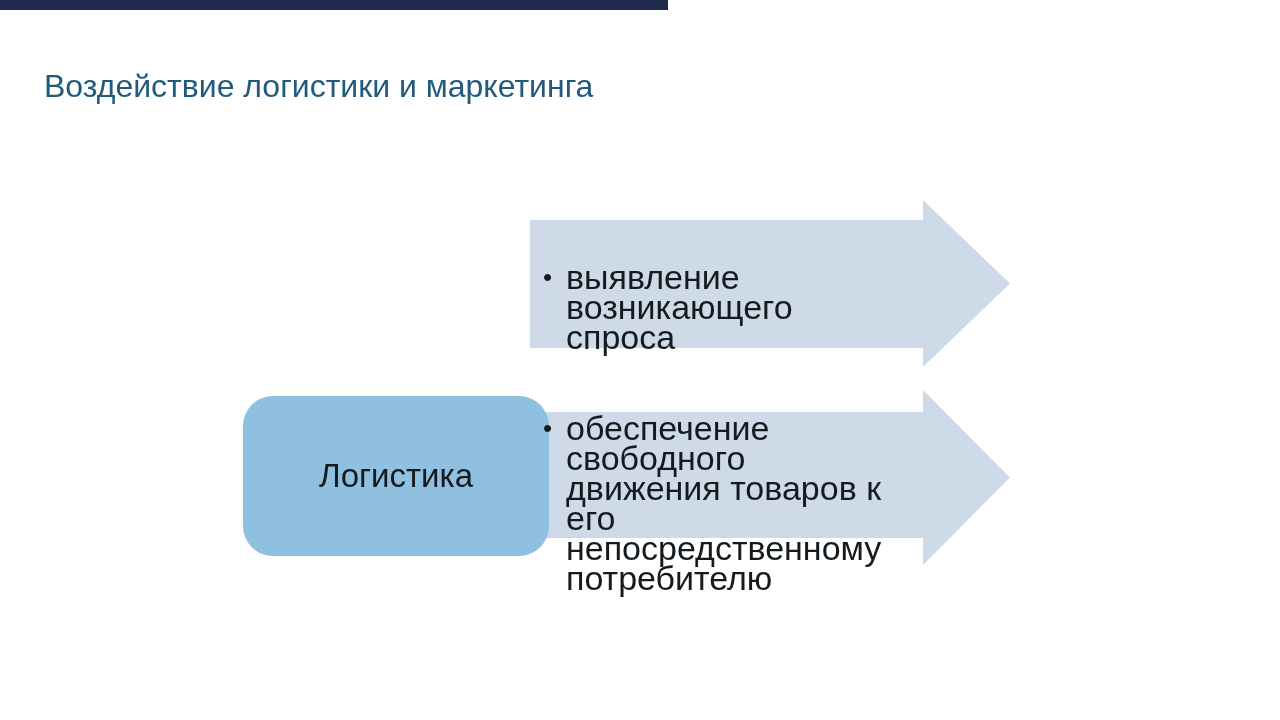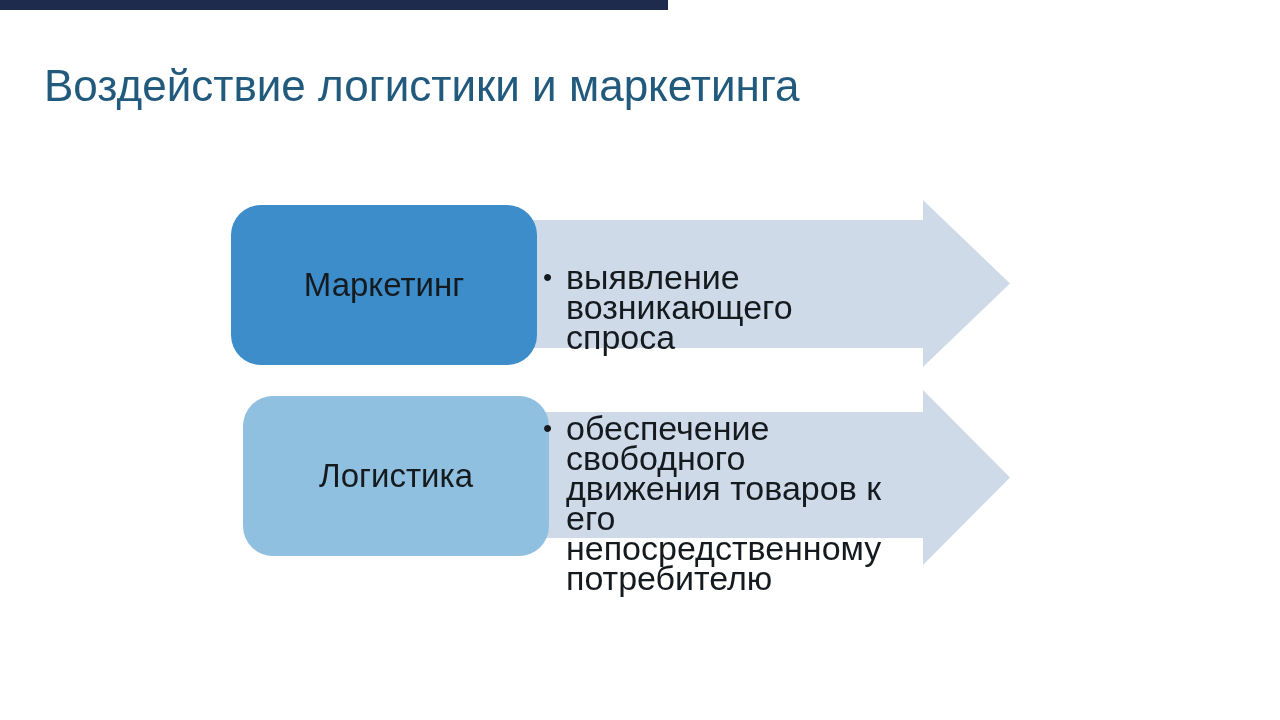--- a/index.html
+++ b/index.html
@@ -21,21 +21,21 @@
     top: 0;
     width: 668px;
     height: 10px;
     background: var(--top-bar, #1e2b4d);
   }
   .slide-title {
     position: absolute;
     left: 44px;
     top: 64px;
     margin: 0;
-    font-size: 44px;
+    font-size: 32px;
     font-weight: 400;
     line-height: 44px;
     color: var(--title-text, #215a7c);
     white-space: nowrap;
   }
   
   .arrow {
     position: absolute;
     left: 530px;
     width: 480px;
@@ -105,23 +105,20 @@
   <div class="top-bar"></div>
 
   <h1 class="slide-title">Воздействие логистики и маркетинга</h1>
 
   <div class="arrow arrow-1"></div>
   <div class="bullet-block bullet-block-1">
     <span class="bullet-dot">•</span>
     <span class="bullet-text">выявление возникающего
 спроса</span>
   </div>
-  <div class="shape-box box-1">
-    <span class="box-label">Маркетинг</span>
-  </div>
 
   <div class="arrow arrow-2"></div>
   <div class="bullet-block bullet-block-2">
     <span class="bullet-dot">•</span>
     <span class="bullet-text">обеспечение свободного
 движения товаров к его
 непосредственному
 потребителю</span>
   </div>
   <div class="shape-box box-2">

